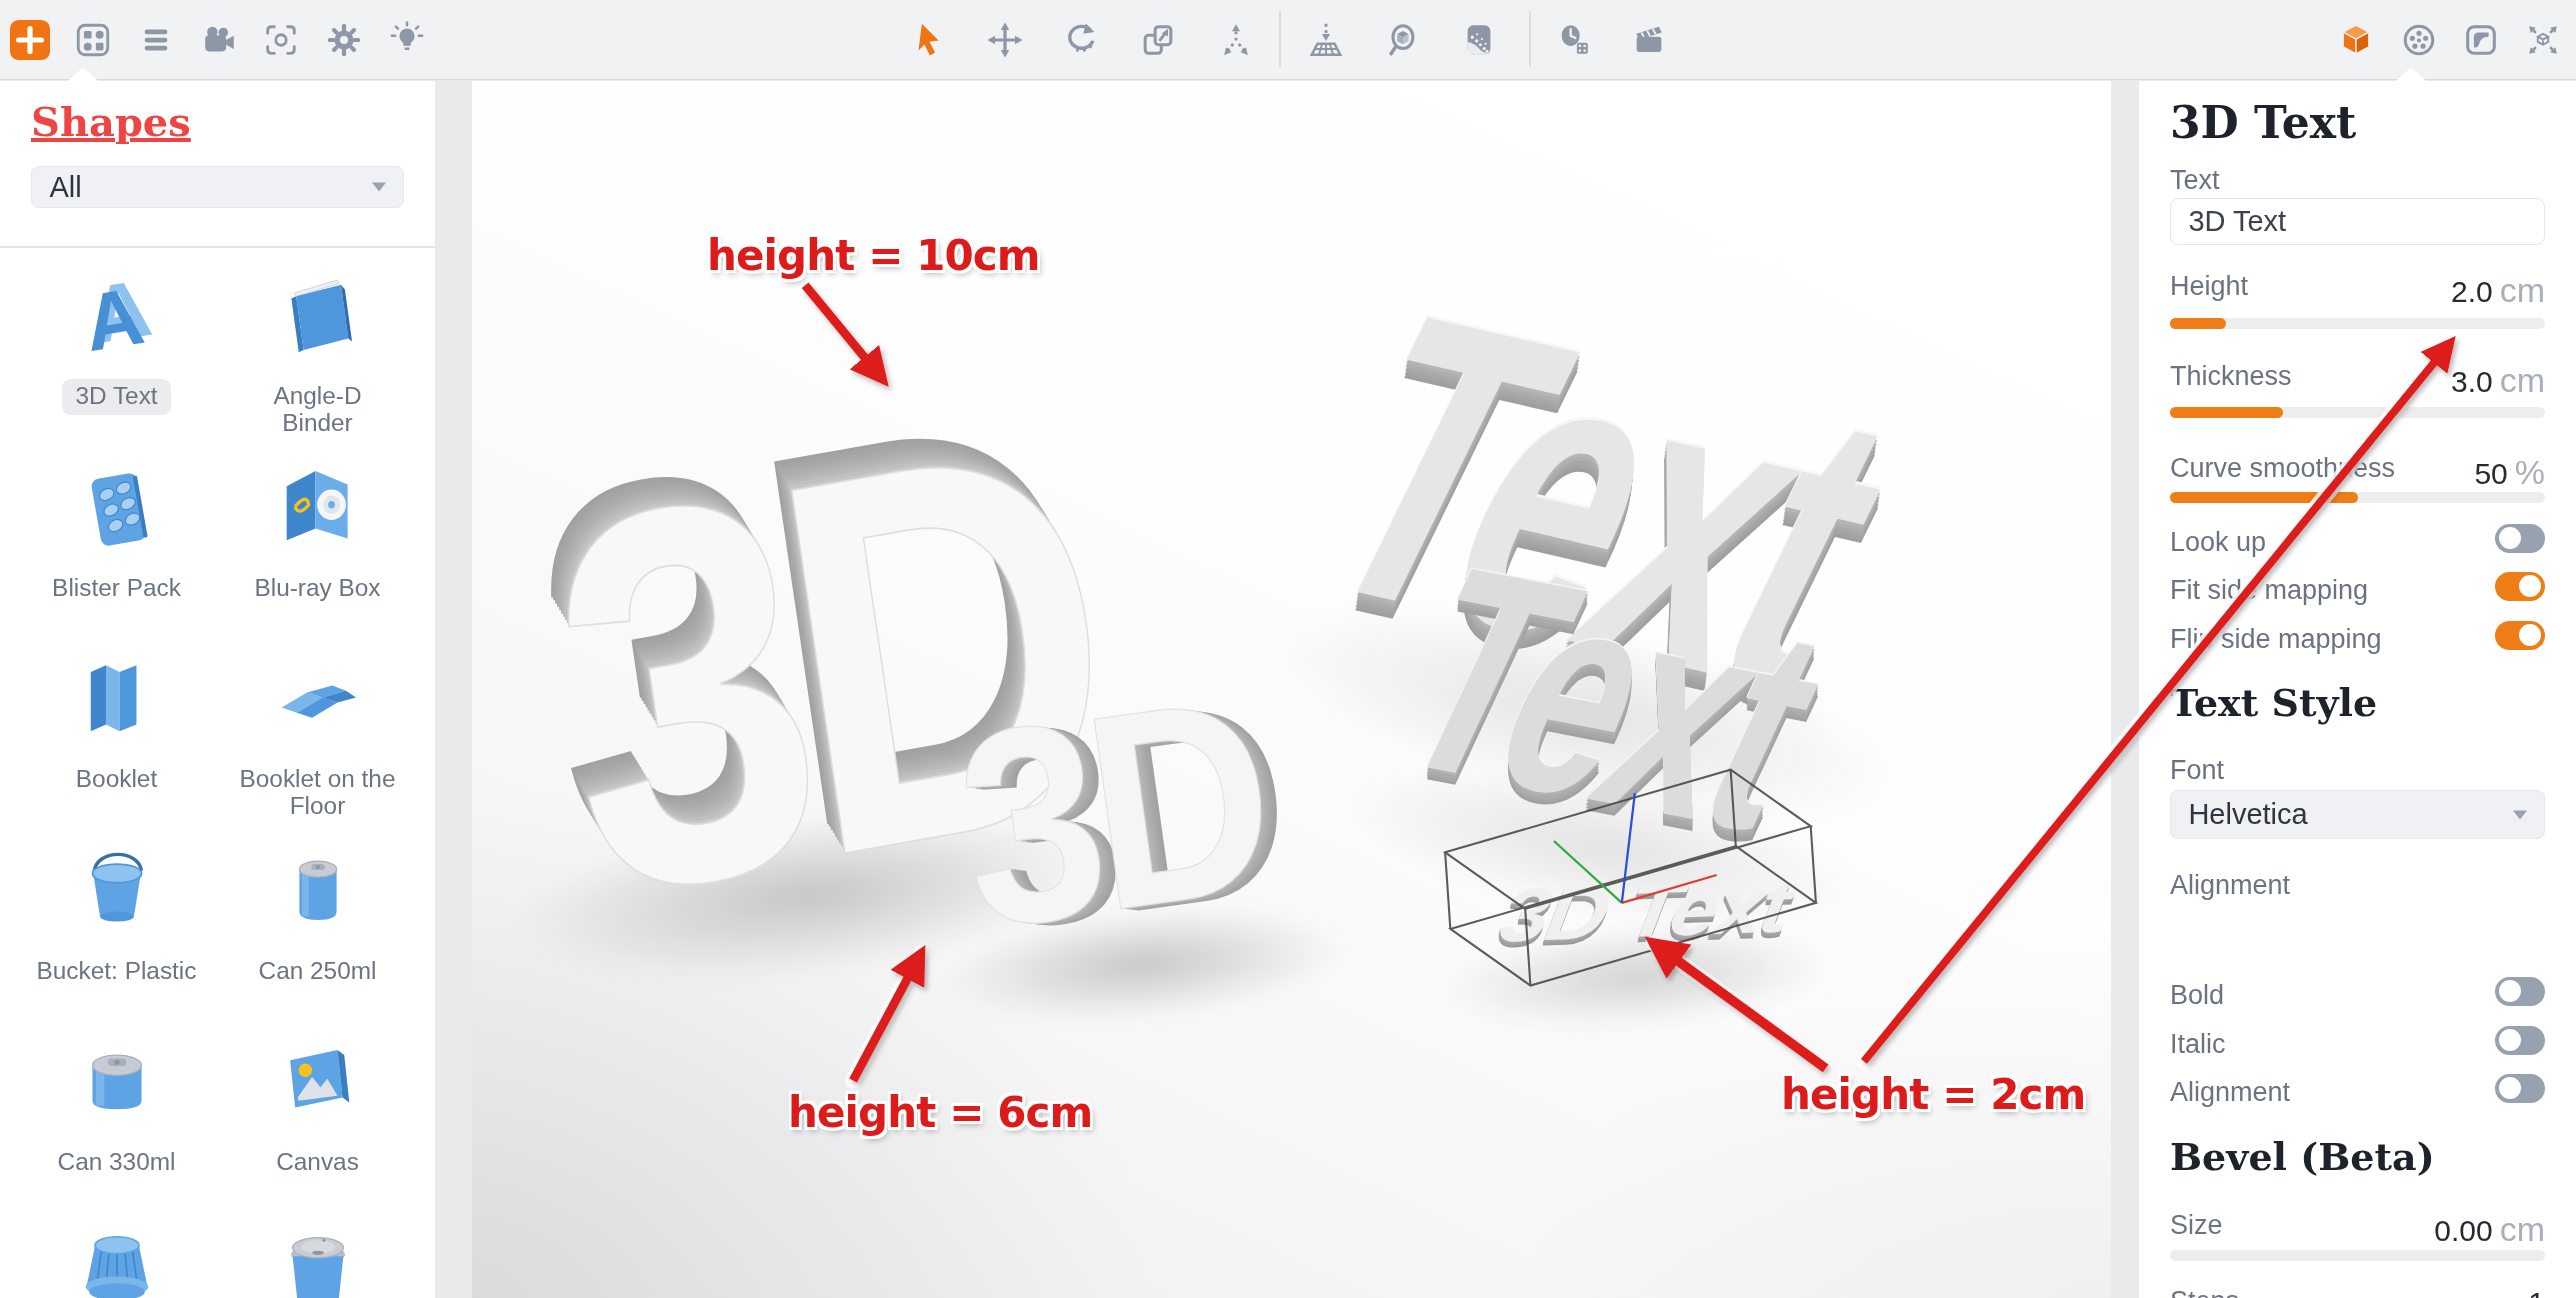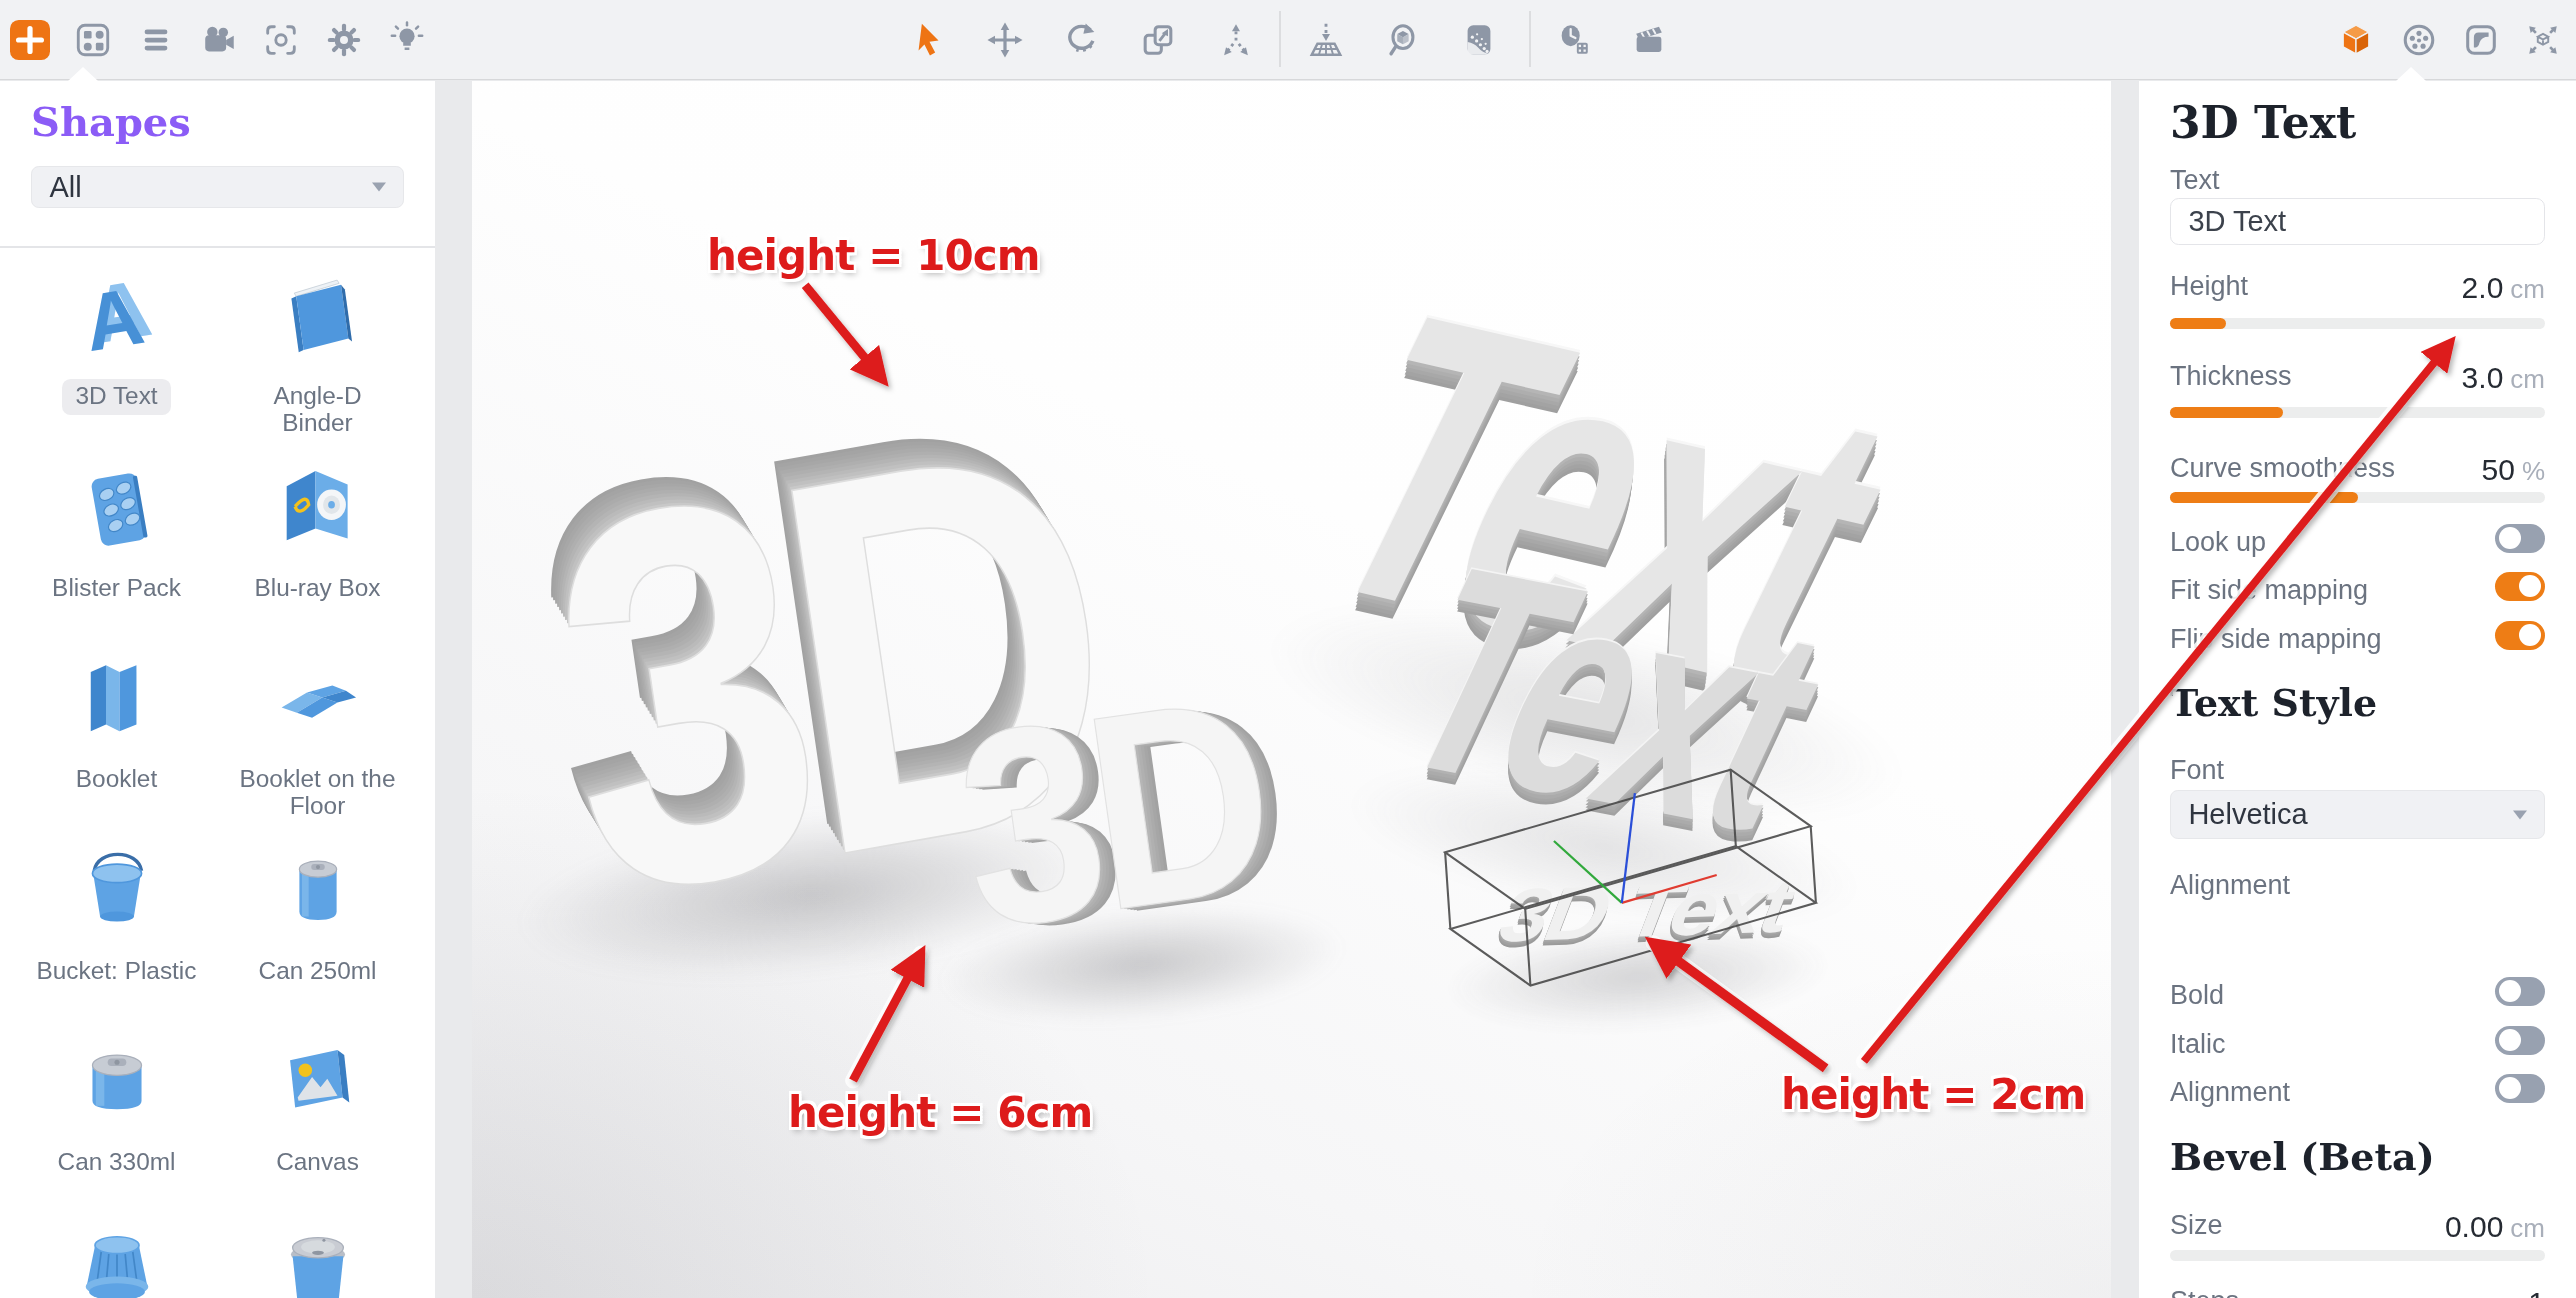--- a/index.html
+++ b/index.html
@@ -6,21 +6,21 @@
   #app{position:relative;width:2576px;height:1298px;background:#e9eaec;font-family:"Liberation Sans",sans-serif;overflow:hidden;}
   
   .toolbar{position:absolute;left:0;top:0;width:2576px;height:79px;background:#f1f2f4;border-bottom:1.7px solid #d7d8da;}
   .tbtn{position:absolute;top:19px;width:42px;height:42px;display:flex;align-items:center;justify-content:center;color:#8e97a6;}
   .tbtn svg{width:38px;height:38px;}
   .tbtn.accent{background:#ee7414;border-radius:8.7px;width:40px;height:40px;top:20px;color:#fff;}
   .tb-divider{position:absolute;top:11.3px;width:1.7px;height:56px;background:#dcdddf;}
   .notch{position:absolute;top:67px;width:0;height:0;border-left:15px solid transparent;border-right:15px solid transparent;border-bottom:14px solid #ffffff;z-index:6;}
   
   .sidebar{position:absolute;left:0;top:81px;width:435px;height:1218px;background:#fff;overflow:hidden;}
-  .h1{font-family:"DejaVu Serif",serif;font-weight:bold;font-size:40px;color:#8b5cf6;}
+  .h1{font-family:"DejaVu Serif",serif;font-weight:bold;font-size:40px;color:#ef4444;text-decoration:underline;}
   .sb-title{position:absolute;left:31px;top:17.4px;}
   .select{position:absolute;background:#f0f1f4;border:0.9px solid #e6e7ea;border-radius:7.8px;display:flex;align-items:center;padding:0 17.4px;font-size:29px;color:#2f3540;}
   .sb-select{left:31px;right:31px;top:85px;height:40px;}
   .caret{position:absolute;right:17.4px;top:50%;transform:translateY(-50%);width:0;height:0;border-left:7.8px solid transparent;border-right:7.8px solid transparent;border-top:9.6px solid #9aa2b0;}
   .sb-divider{position:absolute;left:0;top:165px;width:100%;height:1.7px;background:#e4e5e8;}
   .shape-item{position:absolute;width:191px;text-align:center;cursor:pointer;}
   .shape-ico{height:111px;display:flex;align-items:flex-end;justify-content:center;}
   .shape-ico svg{width:110px;height:110px;}
   .shape-label{margin-top:7px;font-size:24.4px;color:#6b7482;display:inline-block;padding:4.4px 13px;border-radius:8.7px;line-height:1.1;}
   .shape-label.sel{background:#ececef;}
@@ -30,21 +30,21 @@
   .shade{position:absolute;pointer-events:none;}
   .gshadow{position:absolute;border-radius:50%;background:radial-gradient(ellipse at center,rgba(110,110,115,.35),rgba(110,110,115,0) 68%);filter:blur(7.8px);}
   .scene-text{position:absolute;font-weight:bold;line-height:.82;white-space:nowrap;font-family:"Liberation Sans",sans-serif;}
   .scenesvg{position:absolute;left:0;top:0;pointer-events:none;}
   
   .inspector{position:absolute;left:2139px;top:81px;width:437px;height:1218px;background:#fff;overflow:hidden;}
   .irow{position:absolute;left:31px;right:31px;height:38px;}
   .lbl{font-size:27px;color:#6b7380;}
   .rv{position:absolute;right:0;top:0;}
   .num{font-size:30px;color:#262b33;}
-  .unit{font-size:26px;color:#a9afba;margin-left:7px;margin-top:32px;}
+  .unit{font-size:34px;color:#a9afba;margin-left:7px;margin-top:32px;}
   .slider{position:absolute;left:31px;right:31px;height:11.3px;border-radius:6.1px;background:#eceded;cursor:pointer;}
   .slider .fill{height:11.3px;border-radius:6.1px;background:#ee7d15;width:0;}
   .toggle{position:absolute;right:0;top:-3.5px;width:50px;height:29px;border-radius:15px;background:#98a1b0;cursor:pointer;}
   .toggle .knob{position:absolute;left:4.4px;top:3.5px;width:22px;height:22px;border-radius:50%;background:#fff;}
   .toggle.on{background:#ee7d15;}
   .toggle.on .knob{left:auto;right:4.4px;}
   .h2{font-family:"DejaVu Serif",serif;font-weight:bold;font-size:38px;color:#1d222b;}
   .insp-title{position:absolute;left:31px;top:15.7px;font-size:44px;}
   .tinput{position:absolute;left:31px;right:31px;top:117px;height:45px;border:1.7px solid #e4e5e9;border-radius:8.7px;background:#fff;font-size:29px;color:#3c424c;display:flex;align-items:center;padding:0 17.4px;}
   .isel{left:31px;right:31px;height:47px;}

